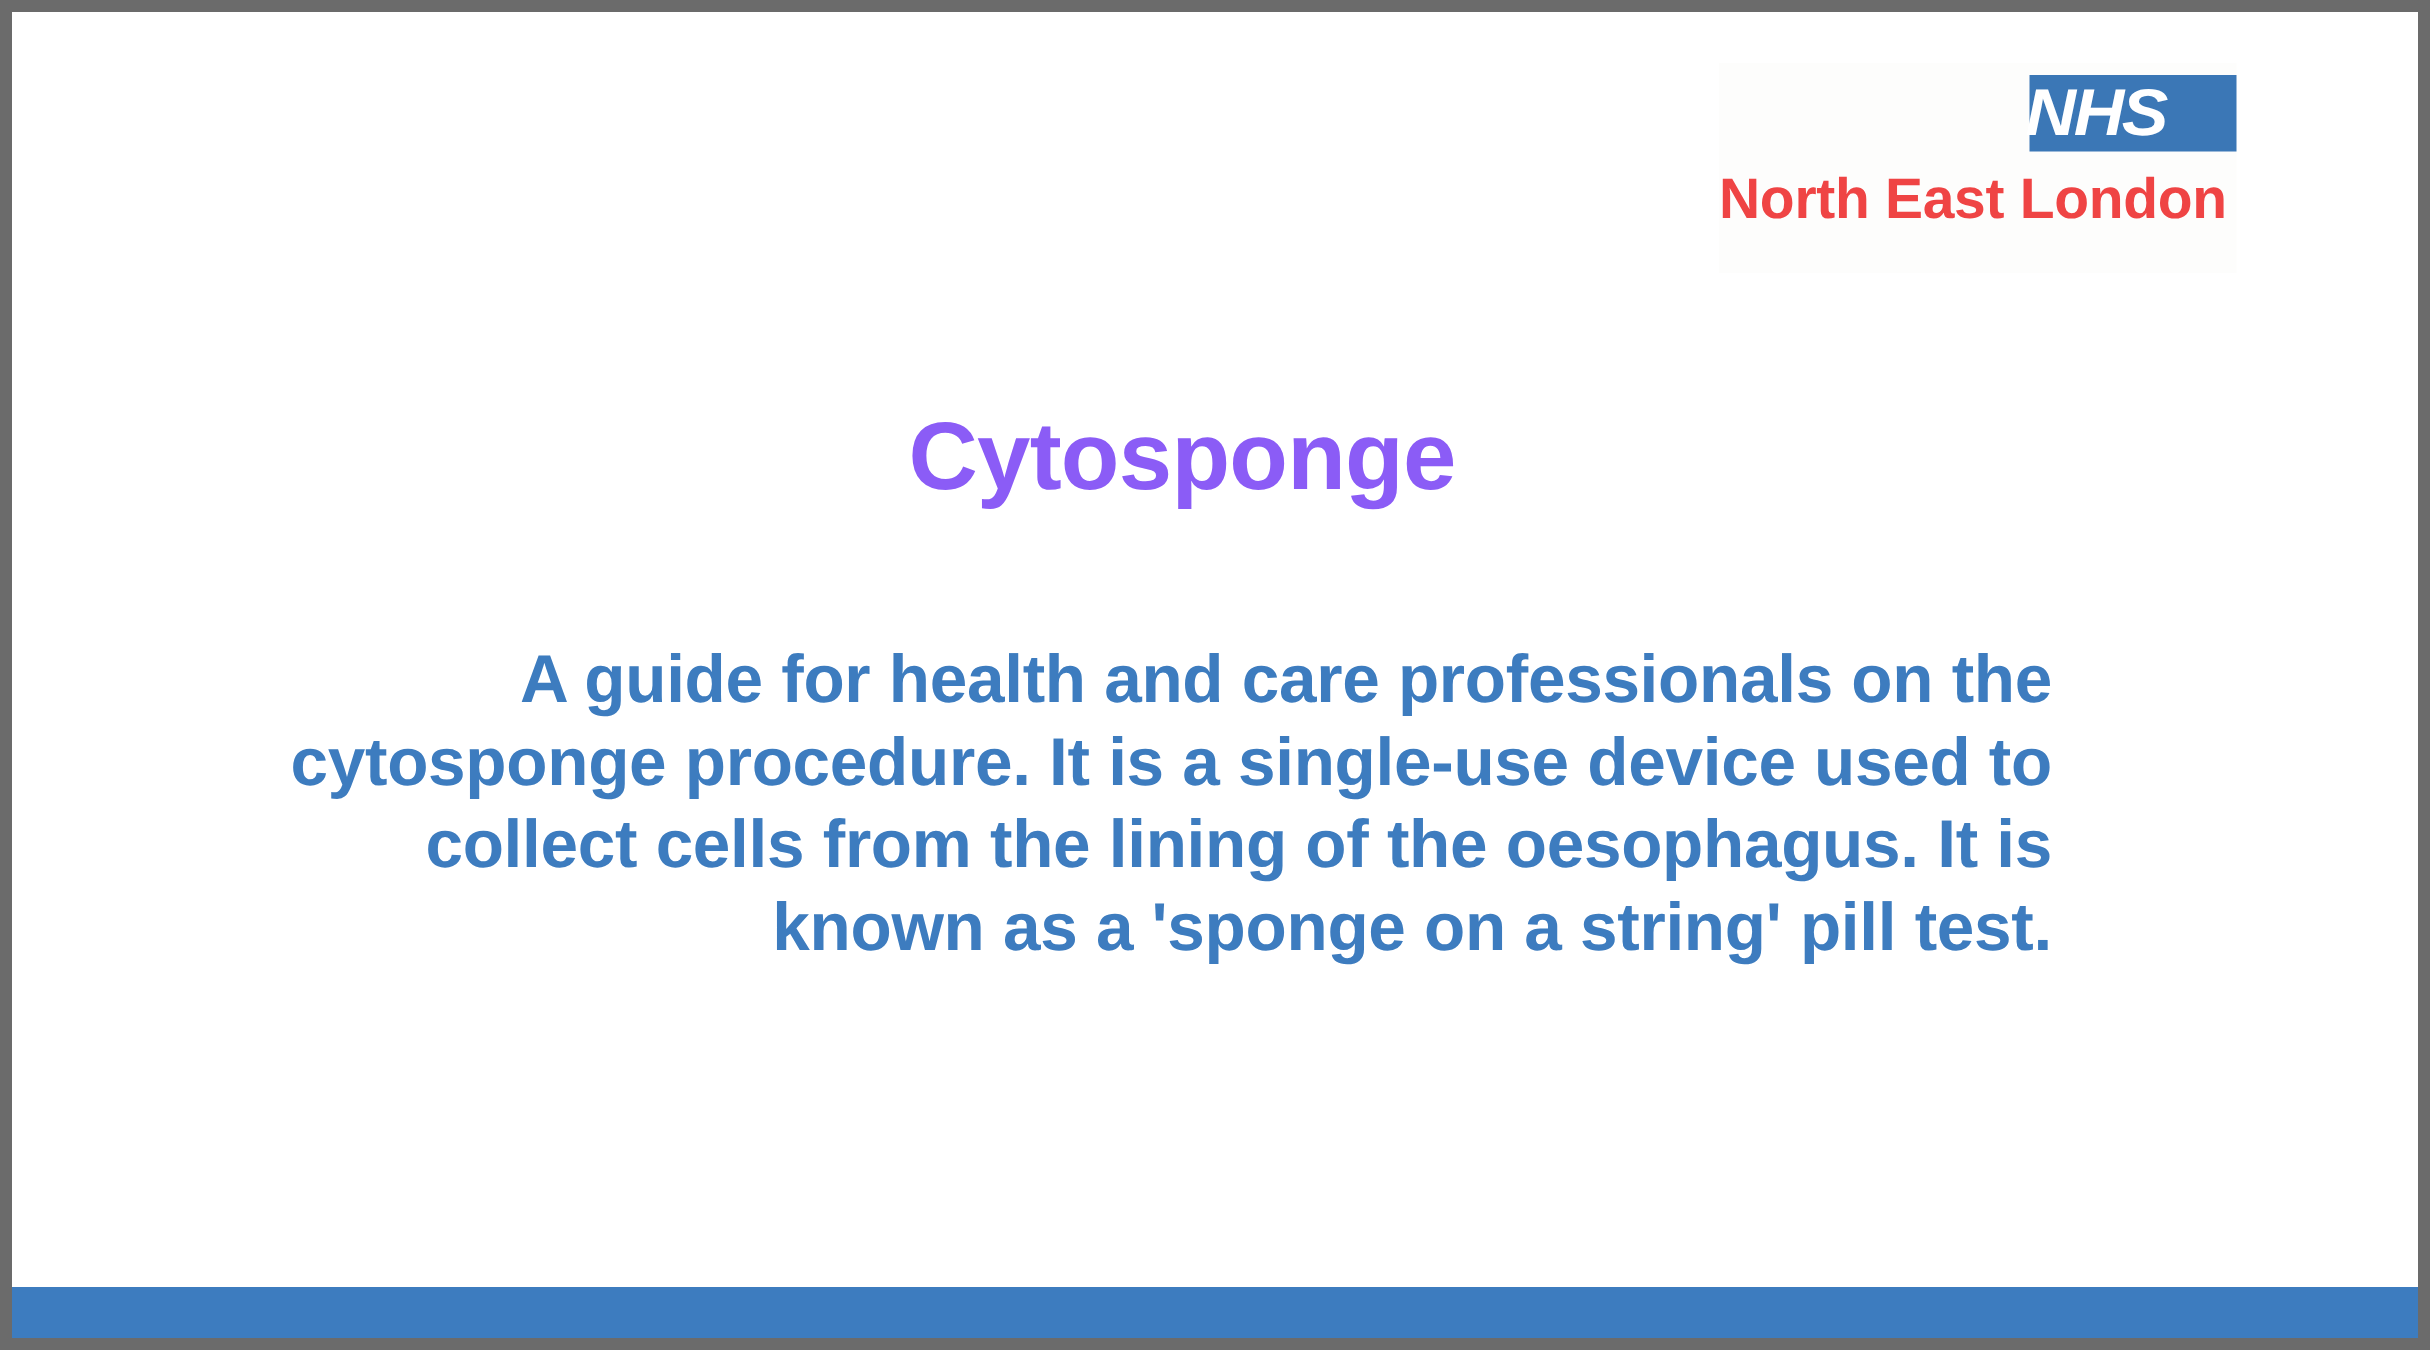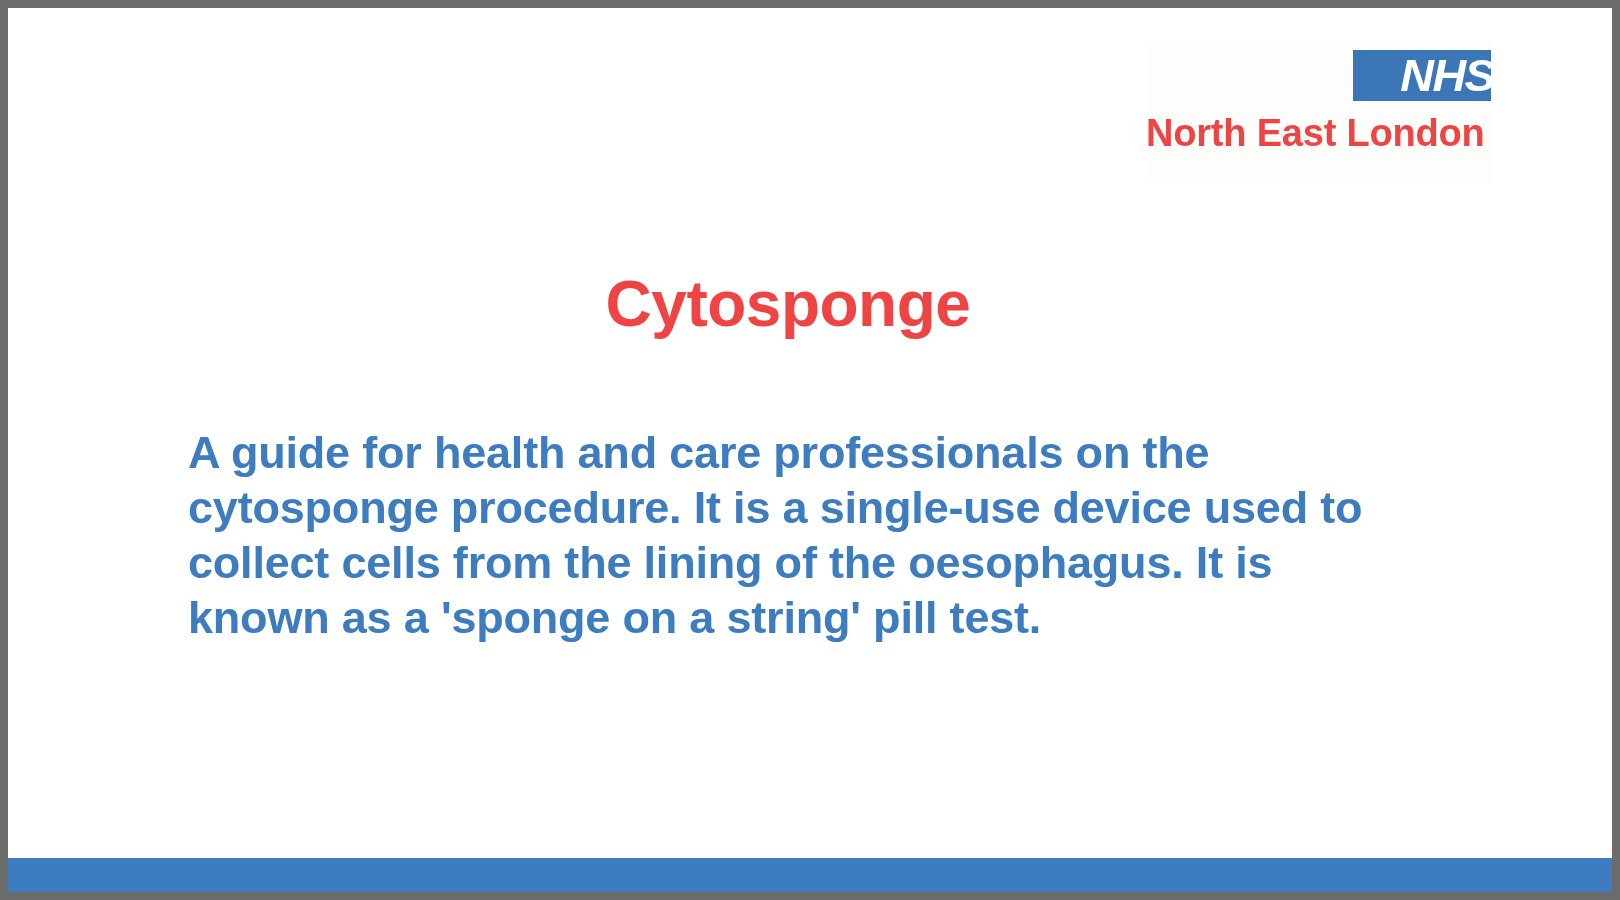--- a/index.html
+++ b/index.html
@@ -48,21 +48,21 @@
   }
   .nhs-badge {
     position: absolute;
     right: 0px;
     top: 8px;
     width: 138px;
     height: 51px;
     background: #3b77b6;
     display: flex;
     align-items: center;
-    justify-content: flex-end;
+    justify-content: flex-start;
   }
   .nhs-badge-text {
     color: #ffffff;
     font-family: "Liberation Sans", sans-serif;
     font-weight: bold;
     font-style: italic;
     font-size: 44px;
     letter-spacing: -1.5px;
     line-height: 1;
     transform: scaleX(1.06);
@@ -96,35 +96,35 @@
     white-space: nowrap;
   }
 
   
   .slide-title {
     position: absolute;
     left: 0px;
     top: 218px;
     width: 1560px;
     text-align: center;
-    color: #ef4444;
+    color: #8b5cf6;
     font-family: "Liberation Sans", sans-serif;
     font-weight: bold;
     font-size: 64px;
     line-height: 1.1;
     letter-spacing: -0.5px;
   }
 
   
   .slide-body {
     position: absolute;
     left: 180px;
     top: 372px;
     width: 1180px;
-    text-align: left;
+    text-align: right;
     color: #3d7cbf;
     font-family: "Liberation Sans", sans-serif;
     font-weight: bold;
     font-size: 45px;
     line-height: 55px;
     letter-spacing: -0.2px;
   }
 
   
   .footer-bar {

